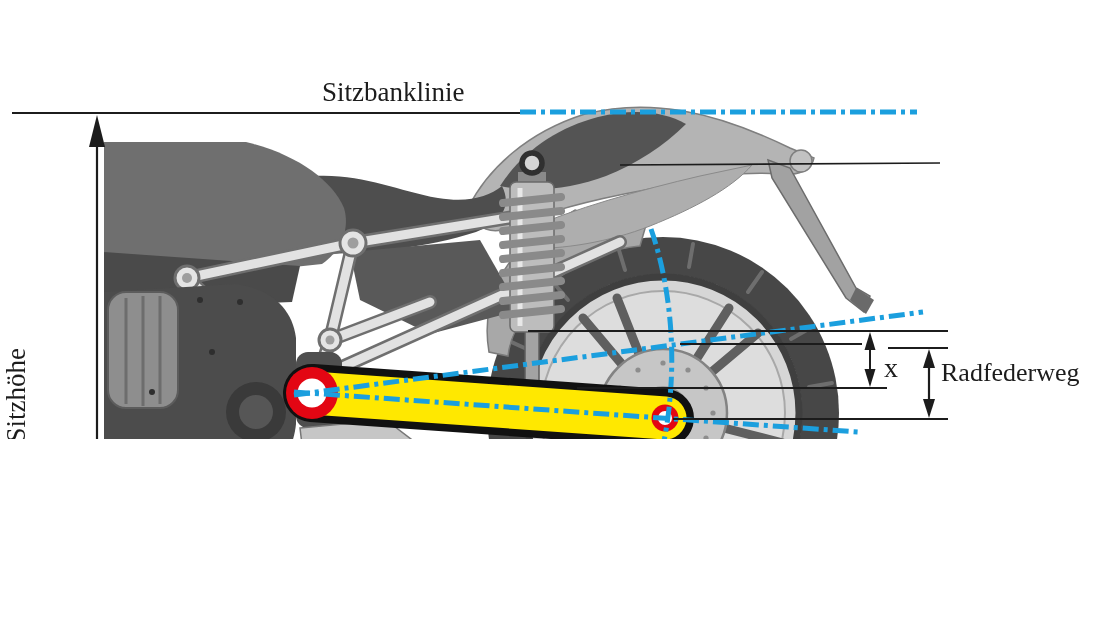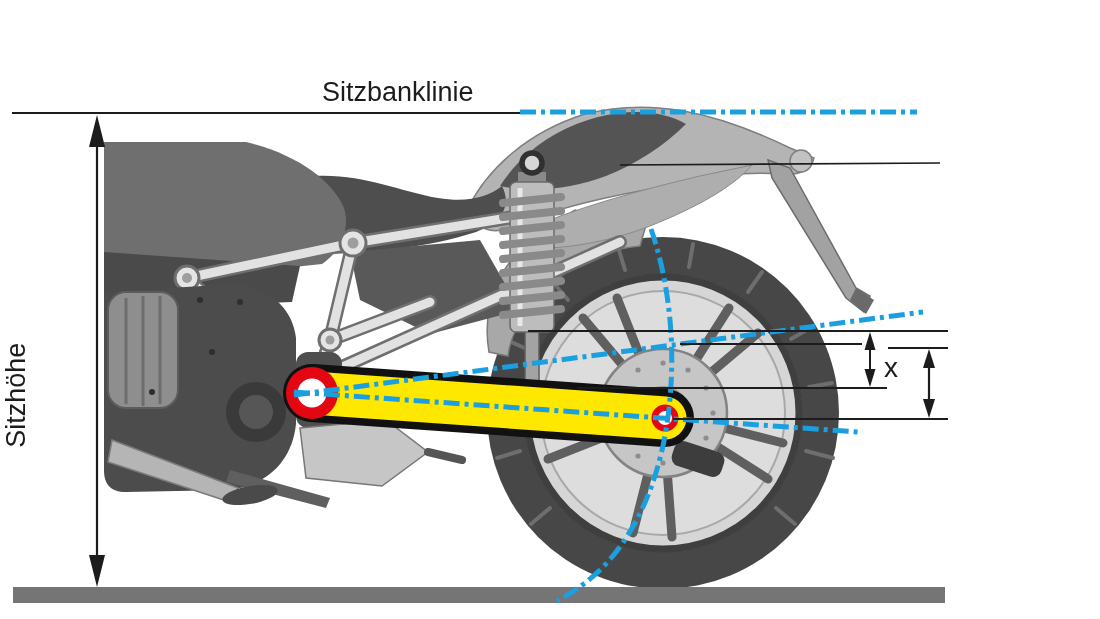--- a/index.html
+++ b/index.html
@@ -1,17 +1,17 @@
 <!DOCTYPE html>
 <html><head>
 <meta charset="utf-8">
 <style>
   html,body{margin:0;padding:0;background:#ffffff;}
-  #stage{position:relative;width:1100px;height:619px;background:#ffffff;overflow:hidden;
-         font-family:Liberation Sans, sans-serif;}
+  #stage{position:relative;width:1100px;height:439px;background:#ffffff;overflow:hidden;
+         font-family:Liberation Serif, serif;}
   #stage svg{position:absolute;left:0;top:0;}
   .lbl{position:absolute;color:#1c1c1c;font-size:27px;line-height:1.05;white-space:nowrap;}
   .lbl.rot{transform:rotate(-90deg);text-align:center;}
 </style>
 </head>
 <body>
 
 <div id="stage">
 <svg width="1100" height="619" viewBox="0 0 1100 619">
 
@@ -206,13 +206,14 @@
     <polygon points="870,332 864.5,350 875.5,350" fill="#1c1c1c"></polygon>
     <polygon points="870,387 864.5,369 875.5,369" fill="#1c1c1c"></polygon>
     <polygon points="929,349 923,368 935,368" fill="#1c1c1c"></polygon>
     <polygon points="929,418 923,399 935,399" fill="#1c1c1c"></polygon>
   </g>
 </svg>
 
 <div class="lbl" style="left:322px;top:78px;">Sitzbanklinie</div>
 <div class="lbl rot" style="left:-62px;top:381px;width:156px;">Sitzhöhe</div>
 <div class="lbl" style="left:884px;top:353px;font-size:28px;">x</div>
+<div class="lbl" style="left:941px;top:359px;font-size:26px;">Radfederweg</div>
 </div>
 
 </body></html>

